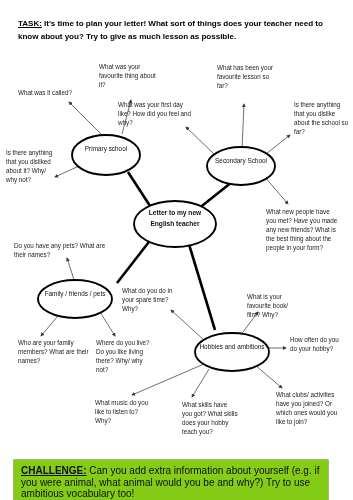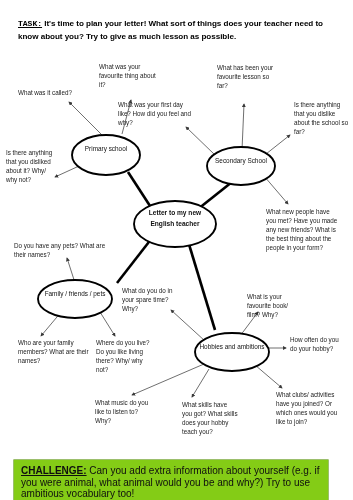--- a/index.html
+++ b/index.html
@@ -31,21 +31,20 @@
     width: 320px;
     font-size: 8.1px;
     line-height: 13px;
     font-weight: 700;
     color: #000;
     letter-spacing: -0.05px;
   }
   #task-instruction .task-label {
     text-decoration: underline;
     font-weight: 700;
-    font-family: Liberation Mono, monospace;
   }
 
   
   #mindmap-svg {
     position: absolute;
     left: 0;
     top: 0;
     width: 353px;
     height: 500px;
   }

